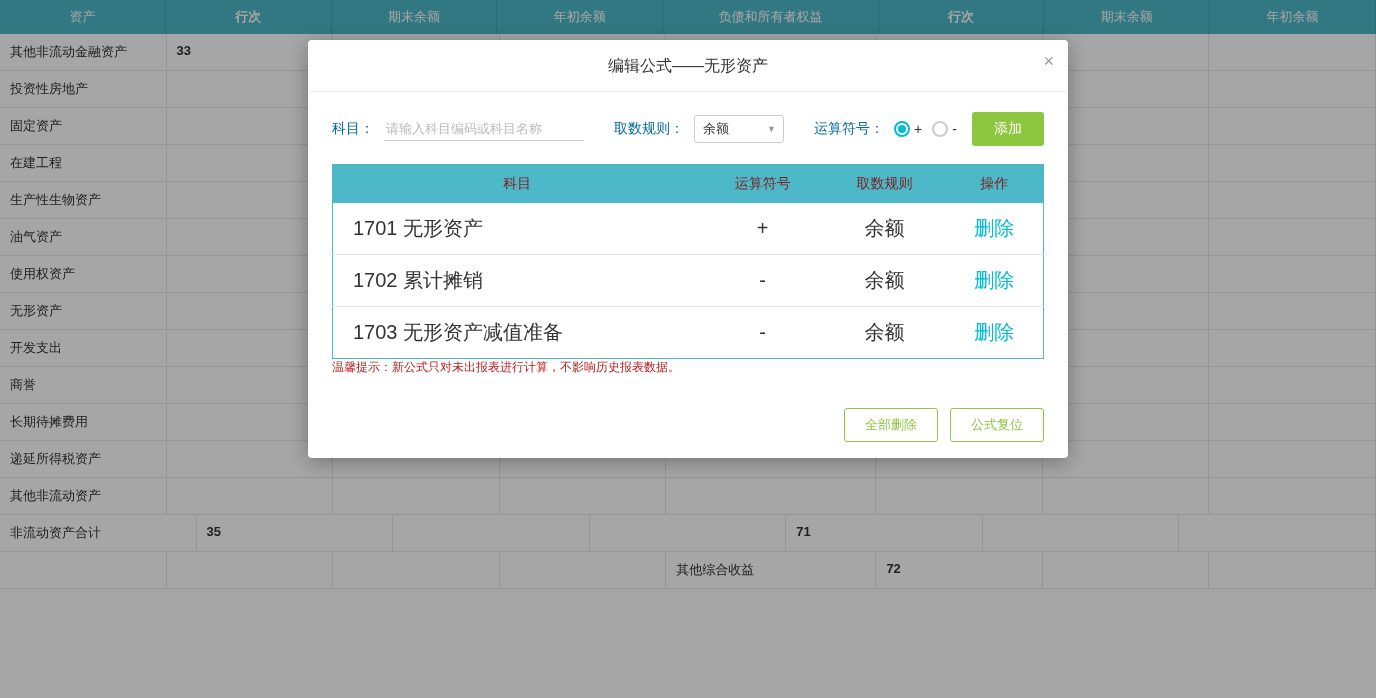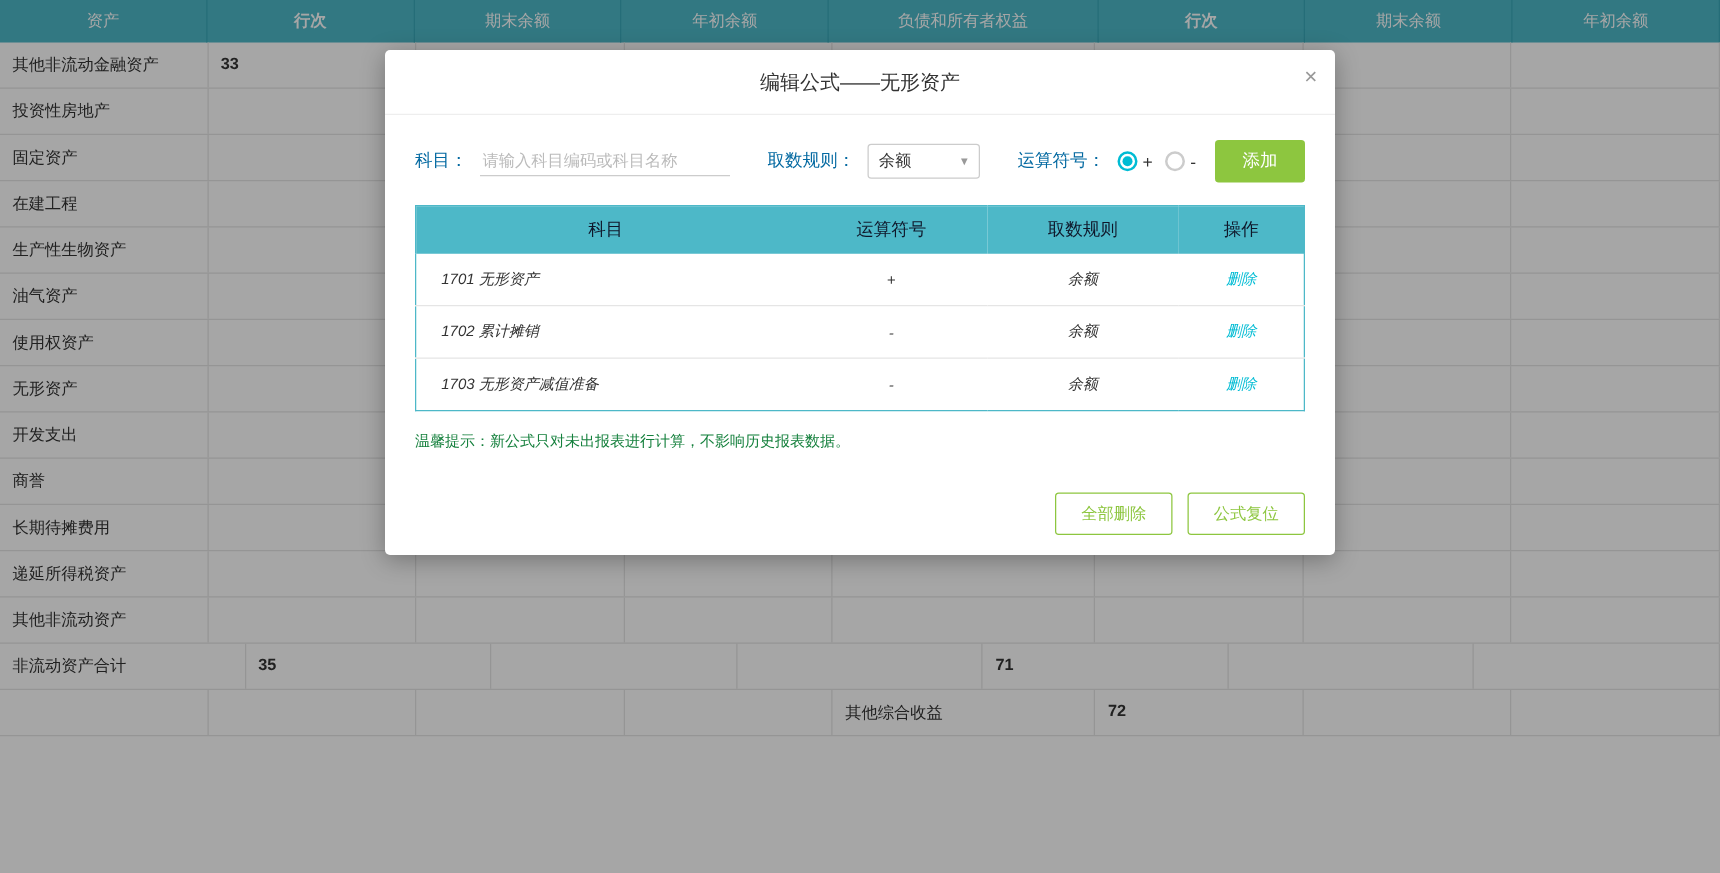--- a/index.html
+++ b/index.html
@@ -196,56 +196,54 @@
 
     
     .data-table {
       width: 100%;
       border-collapse: collapse;
       border: 1px solid #4db8c8;
     }
 
     .data-table thead tr th {
       background: #4db8c8;
-      color: #0f172a;
+      color: #7f1d1d;
       padding: 10px 12px;
       text-align: center;
       font-weight: normal;
       font-size: 14px;
     }
 
     .data-table tbody tr td {
       padding: 12px 12px;
       text-align: center;
       border-bottom: 1px solid #e5e5e5;
-      font-size: 12px;
+      font-size: 20px;
       color: #333;
-      font-style: italic;
     }
 
     .data-table tbody tr td:first-child {
       text-align: left;
       padding-left: 20px;
     }
 
     .data-table tbody tr:last-child td {
       border-bottom: none;
     }
 
     .delete-link {
       color: #00bcd4;
       cursor: pointer;
       text-decoration: none;
     }
 
     
     .warning-text {
       font-size: 12px;
-      color: #15803d;
-      margin-top: 16px;
+      color: #b91c1c;
       padding-bottom: 4px;
     }
 
     
     .modal-footer {
       display: flex;
       justify-content: flex-end;
       padding: 12px 24px 16px;
       gap: 12px;
       border-top: none;

